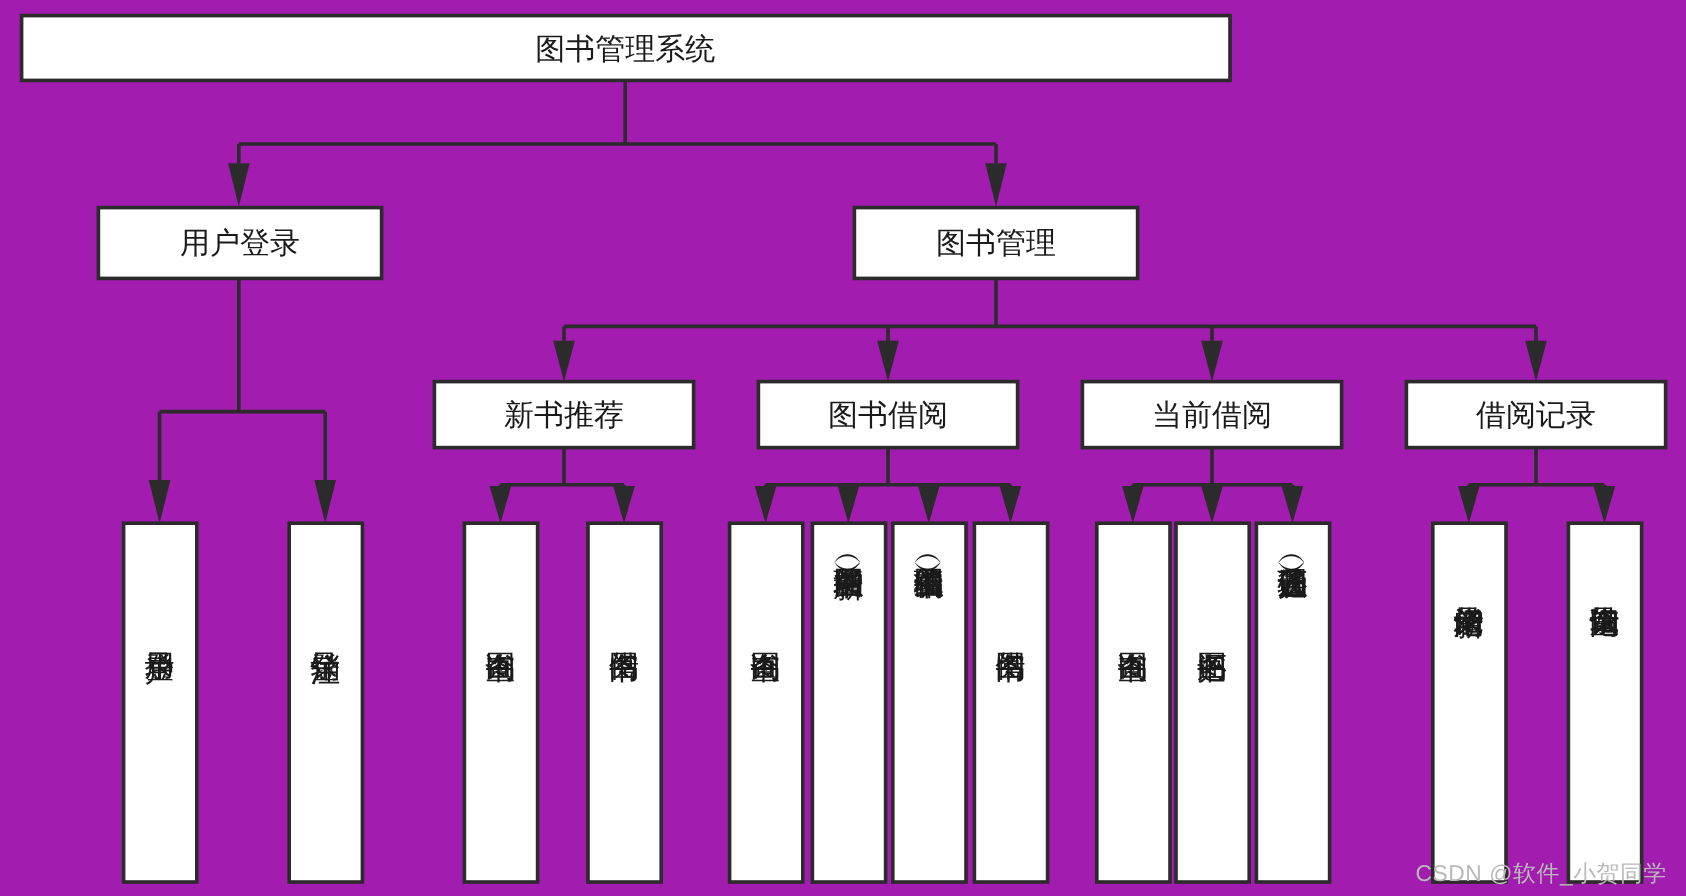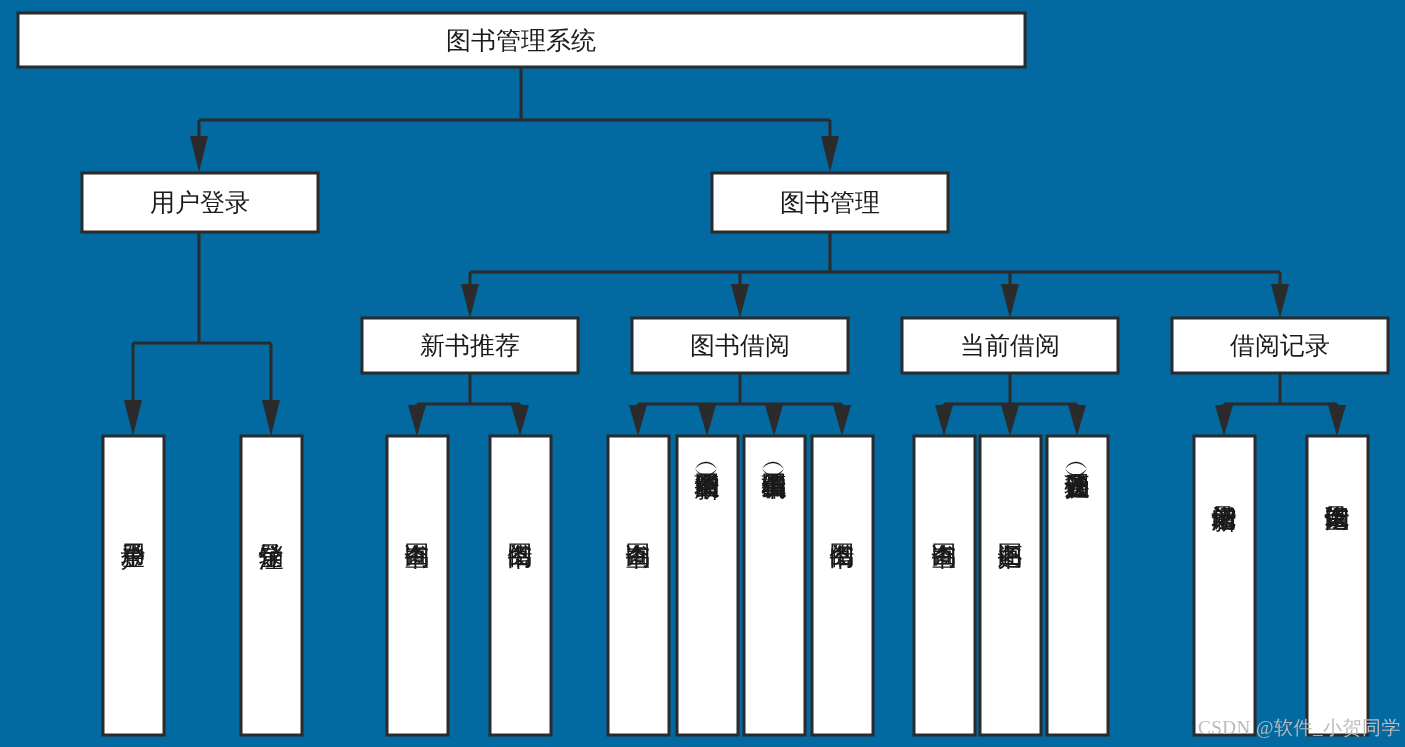--- a/index.html
+++ b/index.html
@@ -11,21 +11,21 @@
   body {
     font-family: "DejaVu Sans", "Liberation Sans", sans-serif;
     width: 1405px;
     height: 747px;
     overflow: hidden;
   }
   #diagram-root {
     position: relative;
     width: 1405px;
     height: 747px;
-    background: #0369a1;
+    background: #a21caf;
   }
   svg#diagram-svg {
     position: absolute;
     left: 0;
     top: 0;
     width: 1405px;
     height: 747px;
     display: block;
   }
   .node-rect {
@@ -51,23 +51,23 @@
     dominant-baseline: middle;
   }
   .node-label-v {
     font-family: "DejaVu Sans", "Liberation Sans", sans-serif;
     font-size: 25px;
     fill: #1a1a1a;
     text-anchor: middle;
   }
   .watermark {
     position: absolute;
-    right: 4px;
+    right: 16px;
     bottom: 6px;
-    font-family: Liberation Serif, serif;
+    font-family: Liberation Sans, sans-serif;
     font-size: 19px;
     color: #b9b9b9;
     letter-spacing: 0.5px;
     white-space: nowrap;
     user-select: none;
   }
 </style>
 </head>
 <body>
 

